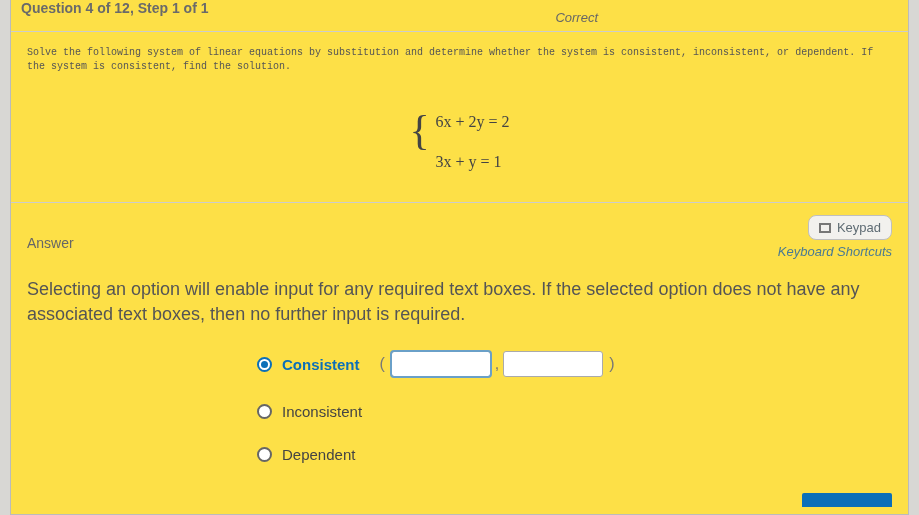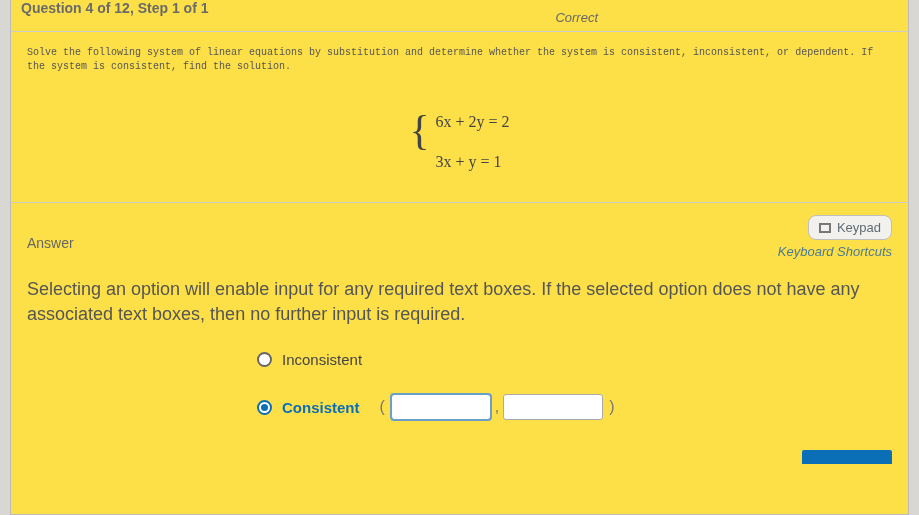--- a/index.html
+++ b/index.html
@@ -215,33 +215,37 @@
           <span>Keypad</span>
         </div>
         <div class="kb-shortcuts">Keyboard Shortcuts</div>
       </div>
     </div>
 
     <div class="instr">Selecting an option will enable input for any required text boxes. If the selected option does not have any associated text boxes, then no further input is required.</div>
 
     <div class="options">
       <div class="opt-row">
-        <span class="radio"></span>
-        <span class="opt-label">Inconsistent</span>
-      </div>
-
-      <div class="opt-row">
         <span class="radio selected"></span>
         <span class="opt-label active">Consistent</span>
         <span class="pair-inputs">
           <span class="paren">(</span>
           <input class="txtbox focus" value="" style="">
           <span>,</span>
           <input class="txtbox" value="" style="">
           <span class="paren">)</span>
         </span>
       </div>
 
+      <div class="opt-row">
+        <span class="radio"></span>
+        <span class="opt-label">Inconsistent</span>
+      </div>
+
+      <div class="opt-row">
+        <span class="radio"></span>
+        <span class="opt-label">Dependent</span>
+      </div>
     </div>
 
     <div class="submit-stub"></div>
   </div>
 </div>
 
 </body></html>

